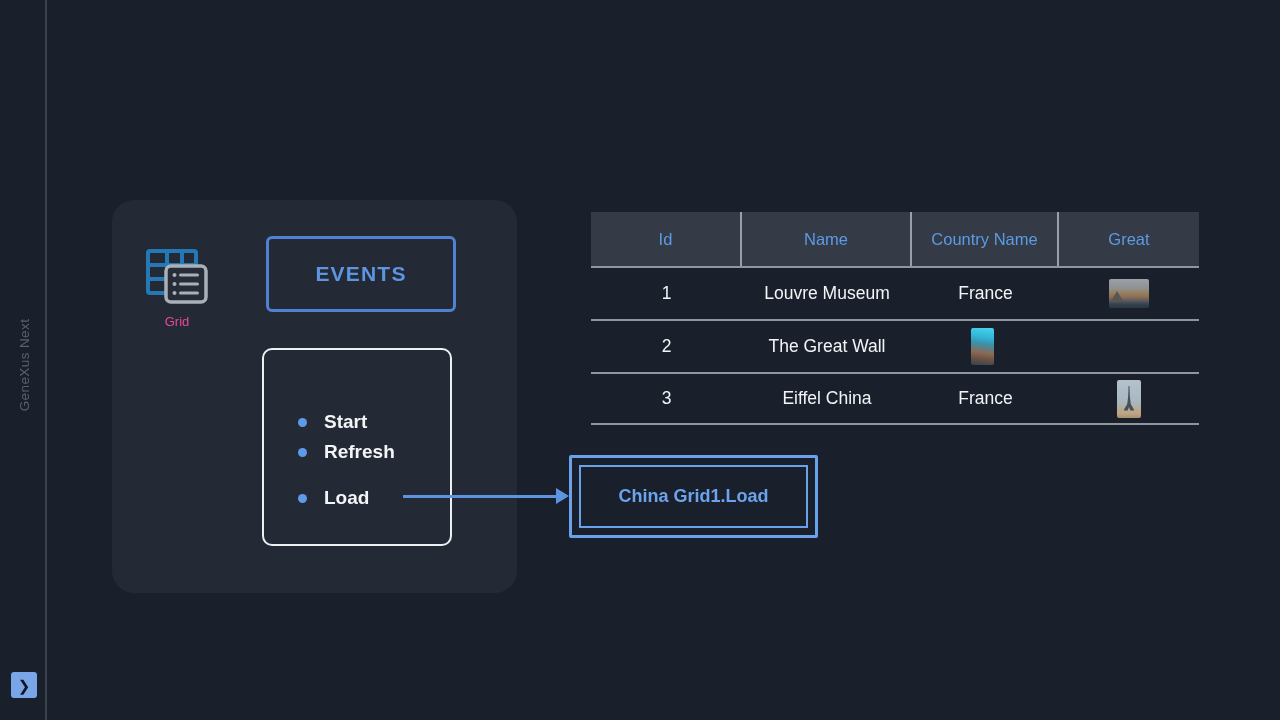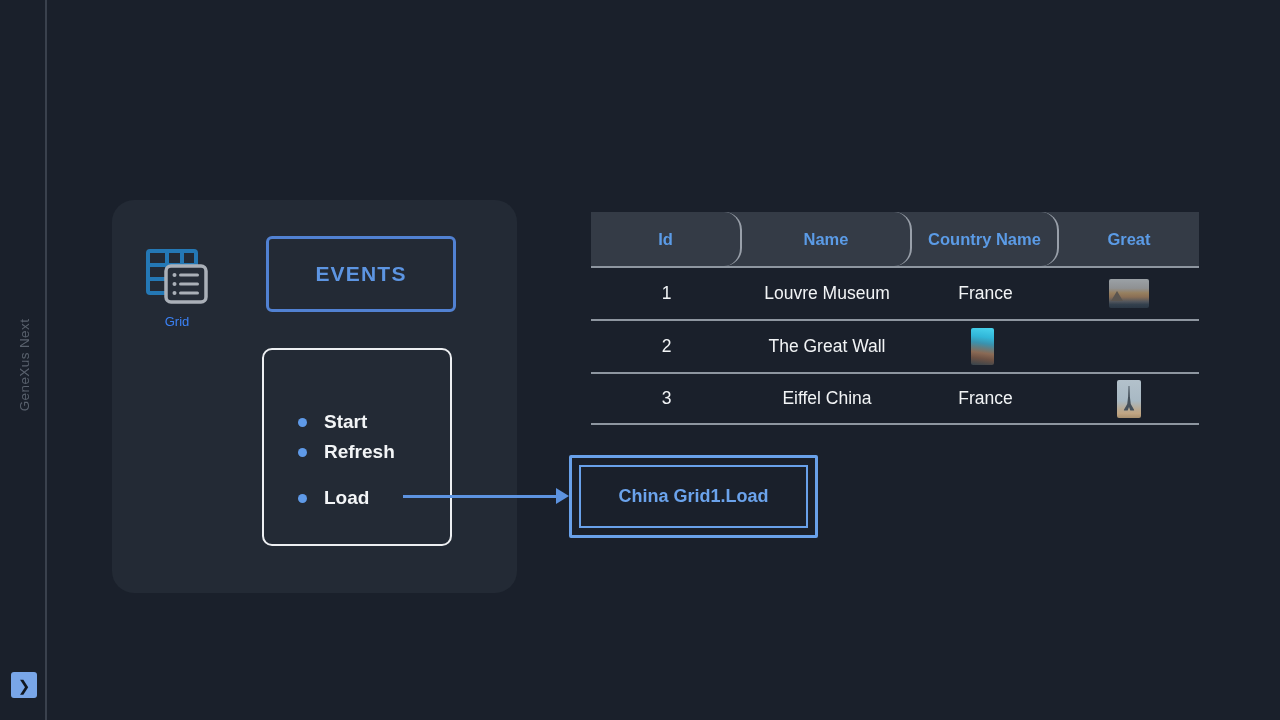--- a/index.html
+++ b/index.html
@@ -36,21 +36,21 @@
 
   
   .panel {
     position: absolute; left: 112px; top: 200px;
     width: 405px; height: 393px;
     background: #232a35; border-radius: 22px;
   }
   .grid-icon { position: absolute; left: 33px; top: 46px; width: 64px; height: 58px; }
   .grid-label {
     position: absolute; left: 20px; top: 114px; width: 90px;
-    text-align: center; color: #3b82f6; font-size: 13px;
+    text-align: center; color: #ec4899; font-size: 13px;
   }
   .events-box {
     position: absolute; left: 154px; top: 36px;
     width: 190px; height: 76px;
     border: 3px solid #5181d2; border-radius: 6px;
     display: flex; align-items: center; justify-content: center;
     color: #5d95e2; font-size: 21px; font-weight: 700; letter-spacing: 1.2px;
     cursor: pointer;
   }
   .events-list {
@@ -93,23 +93,22 @@
     border: 2px solid #69a1ea;
     display: flex; align-items: center; justify-content: center;
   }
   .code-box-inner span { color: #6ba3ec; font-size: 18px; font-weight: 700; }
 
   
   .grid-table { position: absolute; left: 591px; top: 212px; width: 608px; }
   .thead { display: flex; height: 54px; background: #343b46; }
   .thead .cell {
     display: flex; align-items: center; justify-content: center;
-    color: #5b9be6; font-size: 16.5px; font-weight: 700;
+    color: #5b9be6; font-size: 16.5px; font-weight: 400;
     border-right: 2px solid #99a0aa;
-    border-radius: 18px;
   }
   .thead .cell:last-child { border-right: none; }
   .trow {
     display: flex; height: 53px;
     border-top: 2px solid #8e96a0;
     cursor: pointer;
   }
   .trow:last-child { border-bottom: 2px solid #8e96a0; }
   .trow .cell {
     display: flex; align-items: center; justify-content: center;

